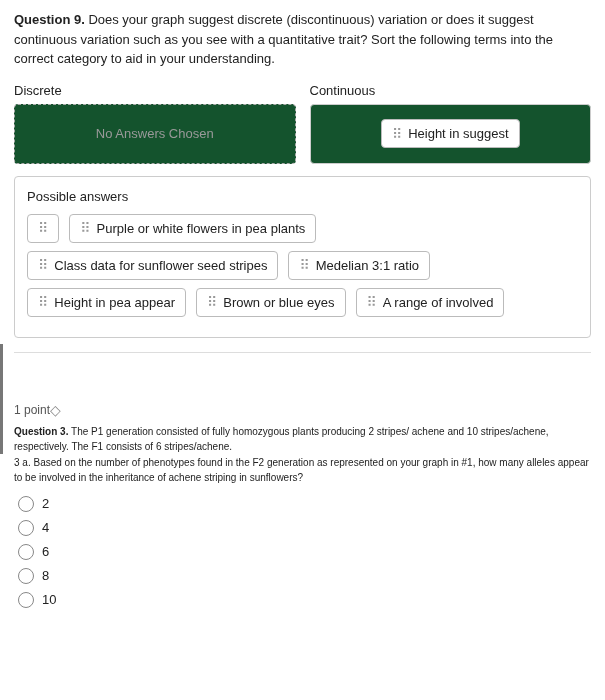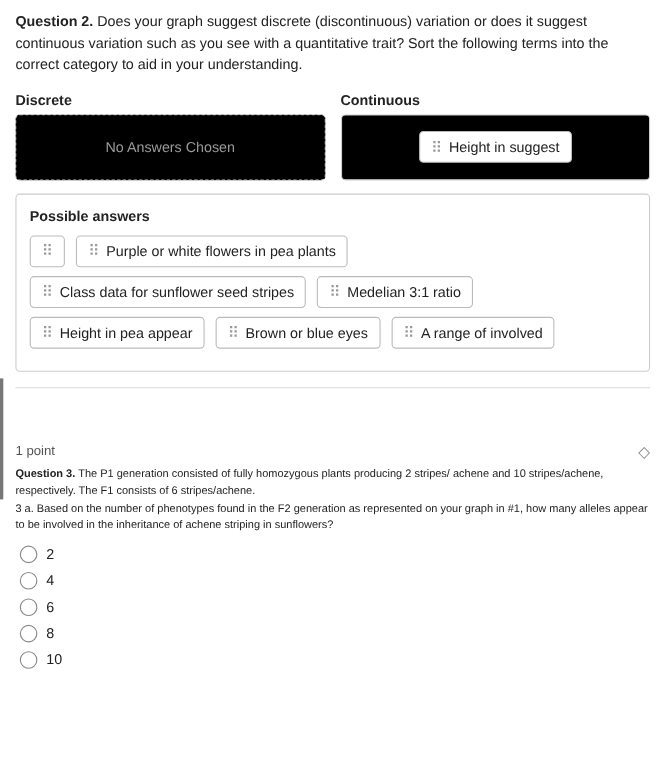--- a/index.html
+++ b/index.html
@@ -23,33 +23,33 @@
     .categories-row {
       display: flex;
       gap: 14px;
       margin-bottom: 12px;
     }
     .category-col {
       flex: 1;
     }
     .category-label {
       font-size: 13px;
-      font-weight: bold;
+      font-weight: normal;
       margin-bottom: 6px;
       color: #222;
     }
     .category-box {
       border: 1.5px dashed #aaa;
       border-radius: 4px;
       min-height: 60px;
       display: flex;
       align-items: center;
       justify-content: center;
       padding: 8px;
-      background: #000000;
+      background: #14532d;
     }
     .category-box.solid {
       border: 1.5px solid #ccc;
     }
     .no-answers {
       color: #999;
       font-size: 13px;
     }
     .drag-item {
       display: inline-flex;
@@ -70,42 +70,41 @@
     }
     .possible-answers-section {
       border: 1.5px solid #ccc;
       border-radius: 4px;
       padding: 12px;
       background: #fff;
       margin-bottom: 14px;
     }
     .possible-answers-label {
       font-size: 13px;
-      font-weight: bold;
+      font-weight: normal;
       margin-bottom: 10px;
       color: #222;
     }
     .answers-grid-row {
       display: flex;
       gap: 10px;
       margin-bottom: 8px;
       flex-wrap: wrap;
     }
     .answers-grid-row .drag-item {
       flex-shrink: 0;
     }
     .divider {
       border: none;
       border-top: 1px solid #ddd;
       margin: 10px 0;
     }
     .point-badge-row {
       display: flex;
       align-items: center;
-      justify-content: space-between;
       margin-bottom: 6px;
       margin-top: 48px;
     }
     .point-badge {
       font-size: 12px;
       color: #555;
     }
     .diamond-icon {
       font-size: 14px;
       color: #888;
@@ -138,21 +137,21 @@
       background: #fff;
     }
   </style>
 </head>
 <body>
 
 <div class="page" style="position:relative;">
 
   <p class="question-text">
     <span style="font-weight:normal;">
-      <strong>Question 2.</strong> Does your graph suggest discrete (discontinuous) variation or does it suggest continuous variation such as you see with a quantitative trait? Sort the following terms into the correct category to aid in your understanding.
+      <strong>Question 9.</strong> Does your graph suggest discrete (discontinuous) variation or does it suggest continuous variation such as you see with a quantitative trait? Sort the following terms into the correct category to aid in your understanding.
     </span>
   </p>
 
   <div class="categories-row">
 
     <div class="category-col">
       <div class="category-label">Discrete</div>
       <div class="category-box">
         <span class="no-answers">No Answers Chosen</span>
       </div>

